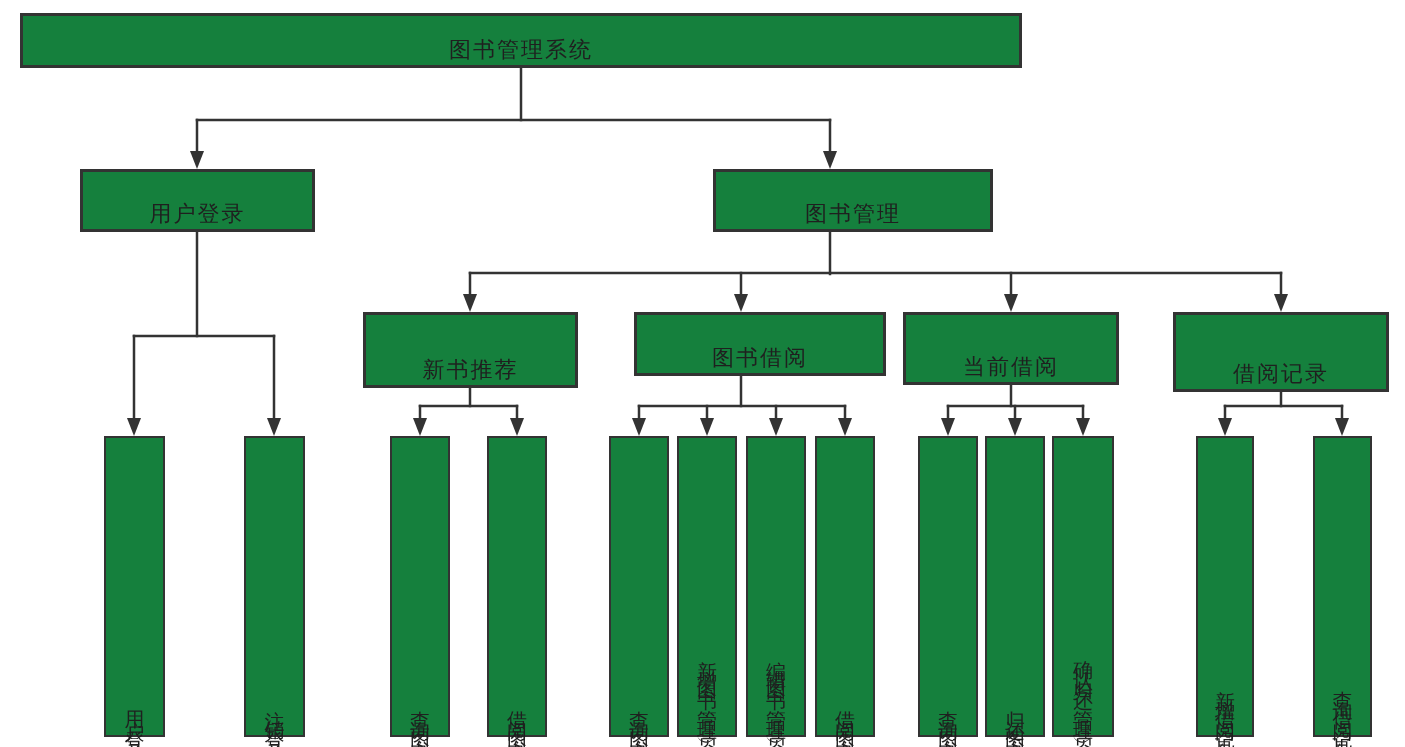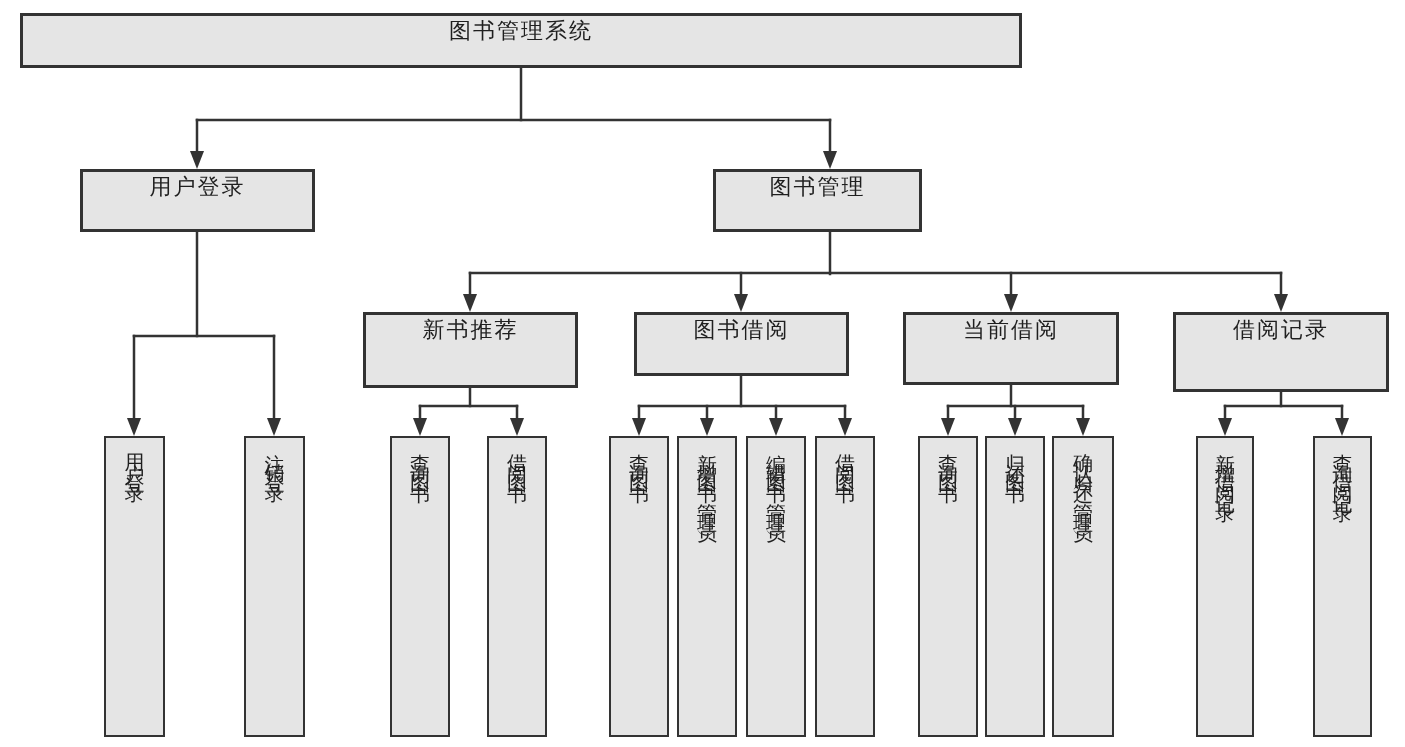--- a/index.html
+++ b/index.html
@@ -24,24 +24,24 @@
     stroke:var(--color-line,#333);
     stroke-width:2.5;
     stroke-linecap:square;
   }
   #connector-svg polygon{
     fill:var(--color-line,#333);
   }
   .node{
     position:absolute;
     box-sizing:border-box;
-    background:#e5e5e5;
+    background:#15803d;
     border:3px solid var(--color-line,#333);
     display:flex;
-    align-items:flex-start;
+    align-items:flex-end;
     justify-content:center;
     color:var(--color-text,#1f1f1f);
     z-index:2;
   }
   .node.h{
     font-size:22px;
     letter-spacing:2px;
     white-space:nowrap;
   }
   .node.v{
@@ -125,28 +125,28 @@
       <polygon points="1335,418 1349,418 1342,436"></polygon>
     </svg>
 
   <div class="node h" style="left:20px;top:13px;width:1002px;height:55px;">
     <span>图书管理系统</span>
   </div>
 
   <div class="node h" style="left:80px;top:169px;width:235px;height:63px;">
     <span>用户登录</span>
   </div>
-  <div class="node h" style="left:713px;top:169px;width:209px;height:63px;">
+  <div class="node h" style="left:713px;top:169px;width:280px;height:63px;">
     <span>图书管理</span>
   </div>
 
   <div class="node h" style="left:363px;top:312px;width:215px;height:76px;">
     <span>新书推荐</span>
   </div>
-  <div class="node h" style="left:634px;top:312px;width:215px;height:64px;">
+  <div class="node h" style="left:634px;top:312px;width:252px;height:64px;">
     <span>图书借阅</span>
   </div>
   <div class="node h" style="left:903px;top:312px;width:216px;height:73px;">
     <span>当前借阅</span>
   </div>
   <div class="node h" style="left:1173px;top:312px;width:216px;height:80px;">
     <span>借阅记录</span>
   </div>
 
   <div class="node v" style="left:104px;top:436px;width:61px;height:301px;">

